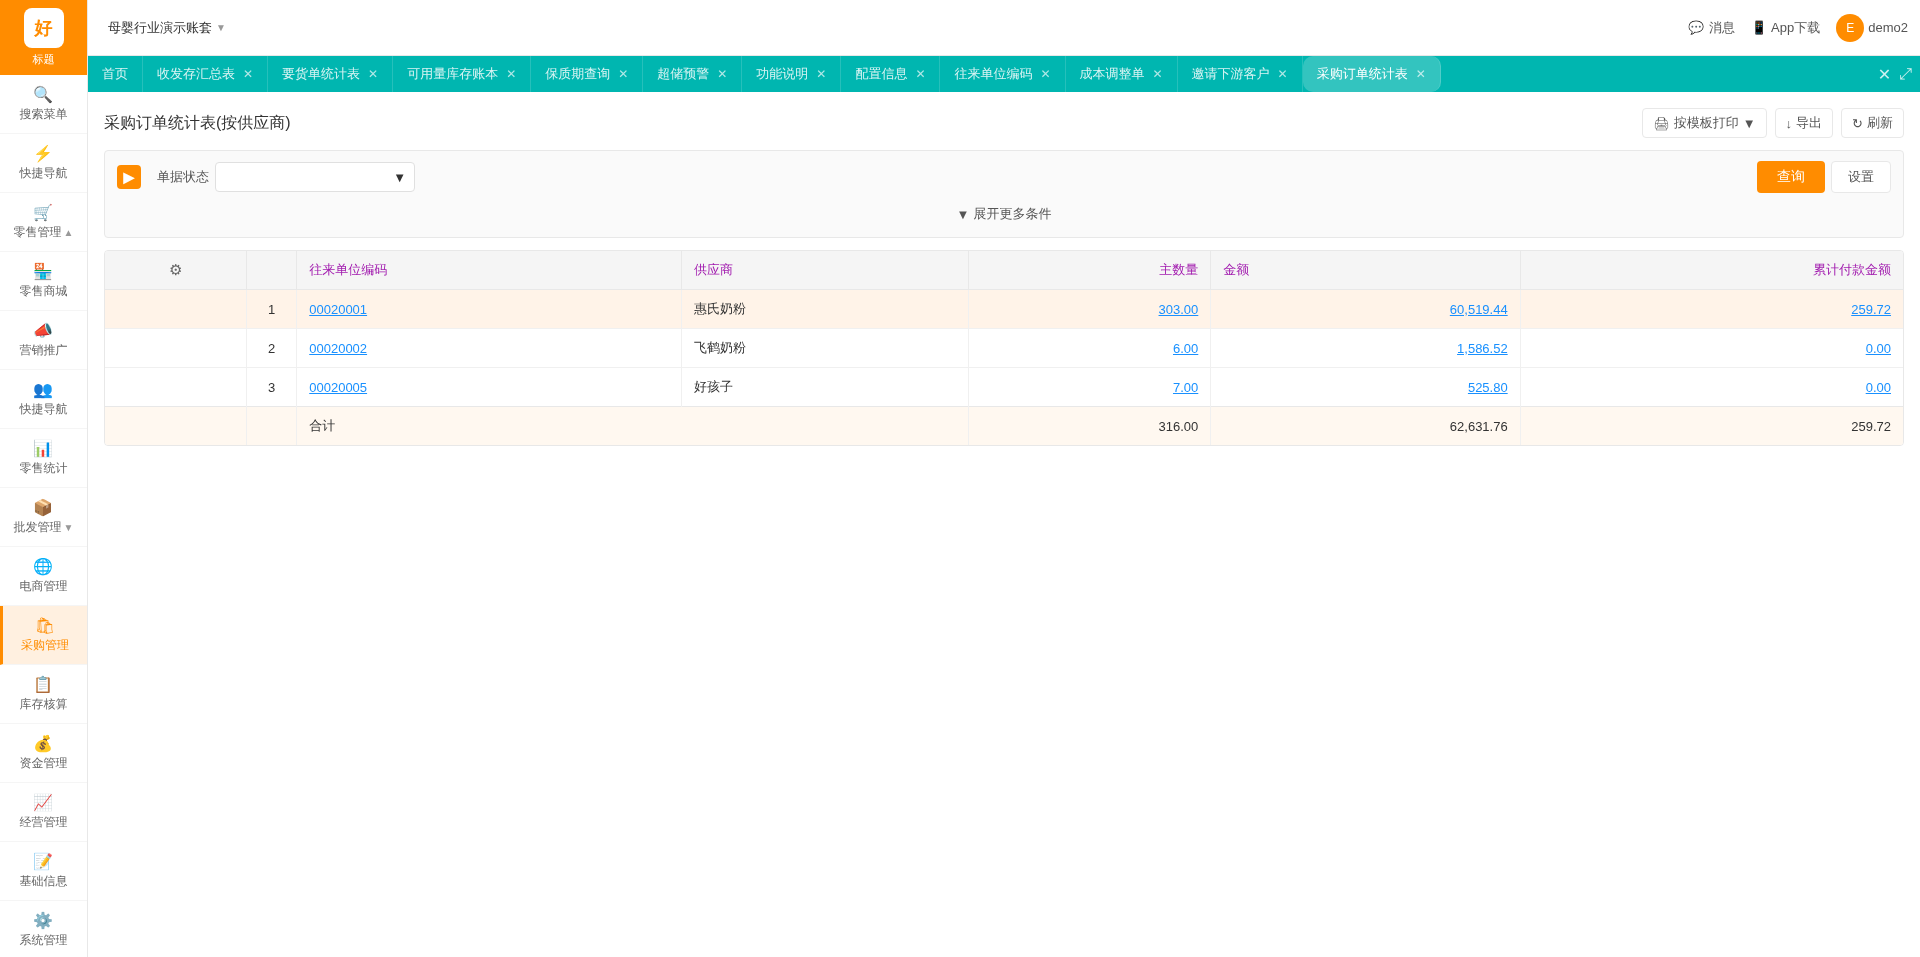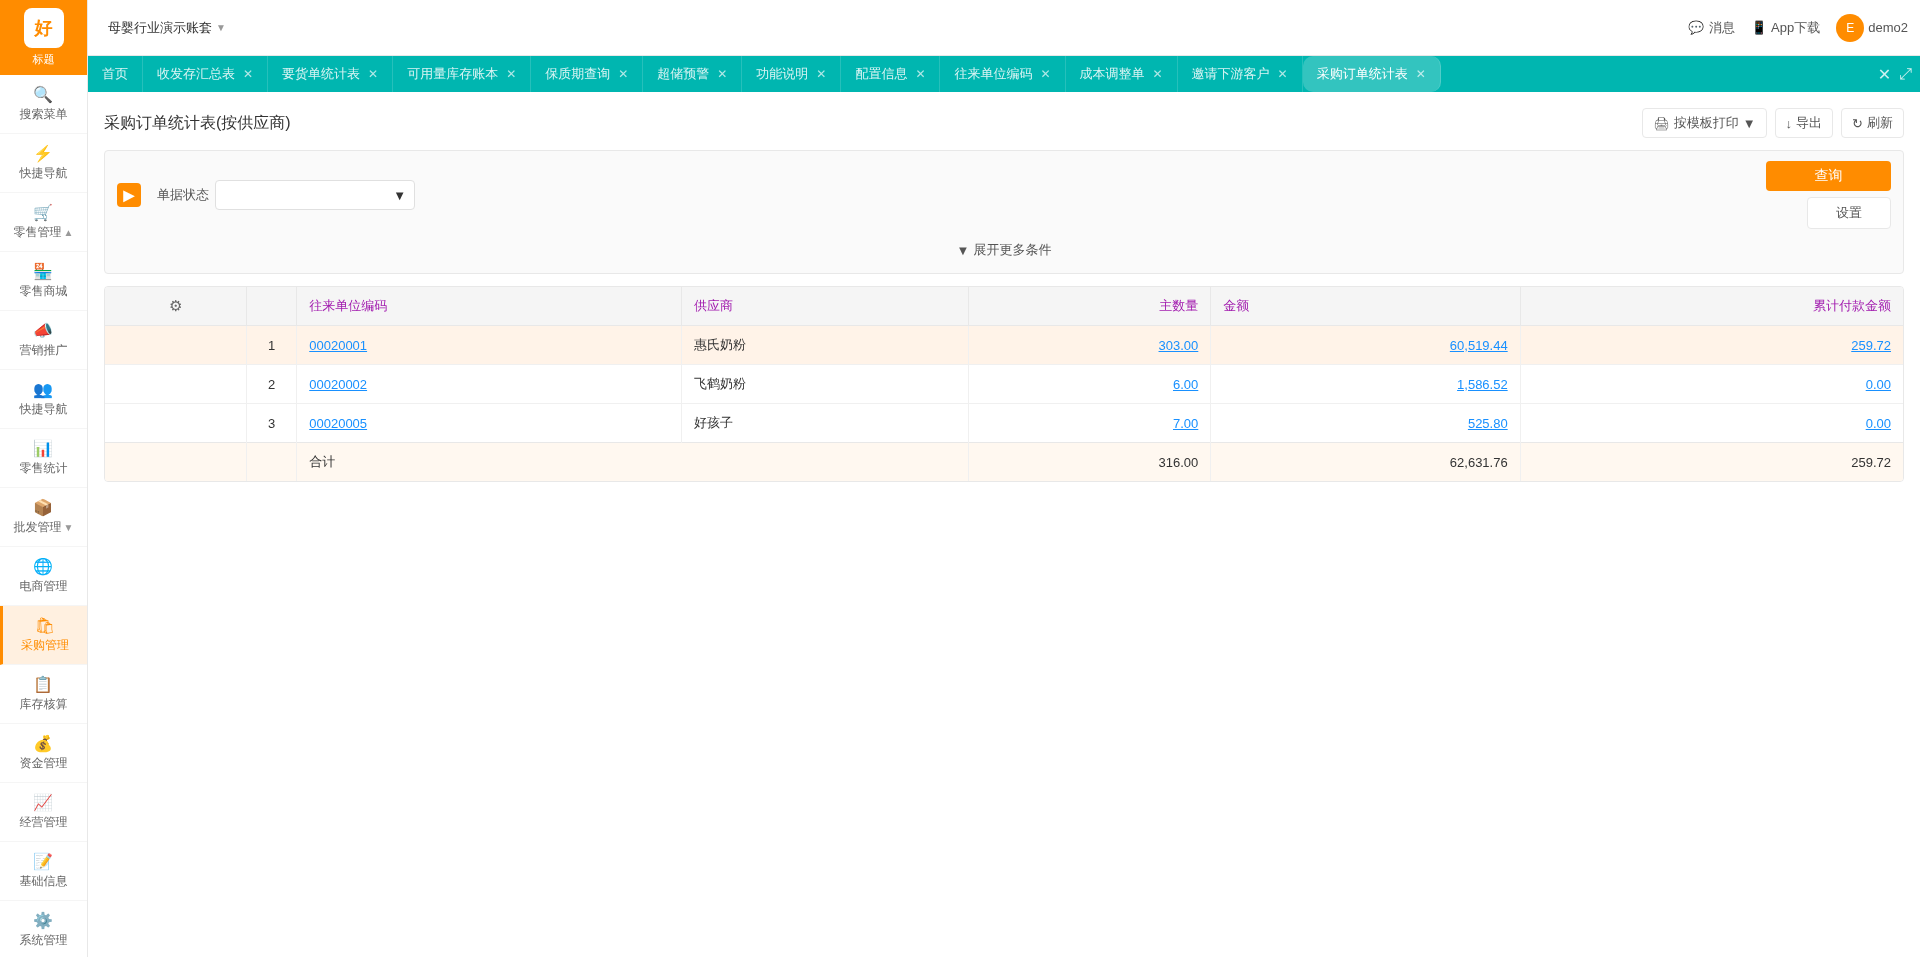--- a/index.html
+++ b/index.html
@@ -200,24 +200,24 @@
       color: #555; font-size: 13px; cursor: pointer; padding: 4px 8px;
     }
 
     .query-btn {
       background: #ff8c00; color: #fff; border: none;
       padding: 6px 20px; border-radius: 4px; font-size: 14px;
       cursor: pointer; font-weight: 500;
     }
     .settings-btn {
       background: #fff; color: #555; border: 1px solid #e8e8e8;
-      padding: 6px 28px; border-radius: 4px; font-size: 13px; cursor: pointer; margin-left: 41px;
+      padding: 6px 16px; border-radius: 4px; font-size: 13px; cursor: pointer;
     }
     .filter-right-actions {
-      display: flex; flex-direction: column; gap: 6px; margin-left: auto;
+      display: flex; flex-direction: row; gap: 6px; margin-left: auto;
     }
 
     
     .data-table-wrap {
       border: 1px solid #e8e8e8; border-radius: 4px; overflow: hidden;
     }
     table {
       width: 100%; border-collapse: collapse;
     }
     thead tr {

